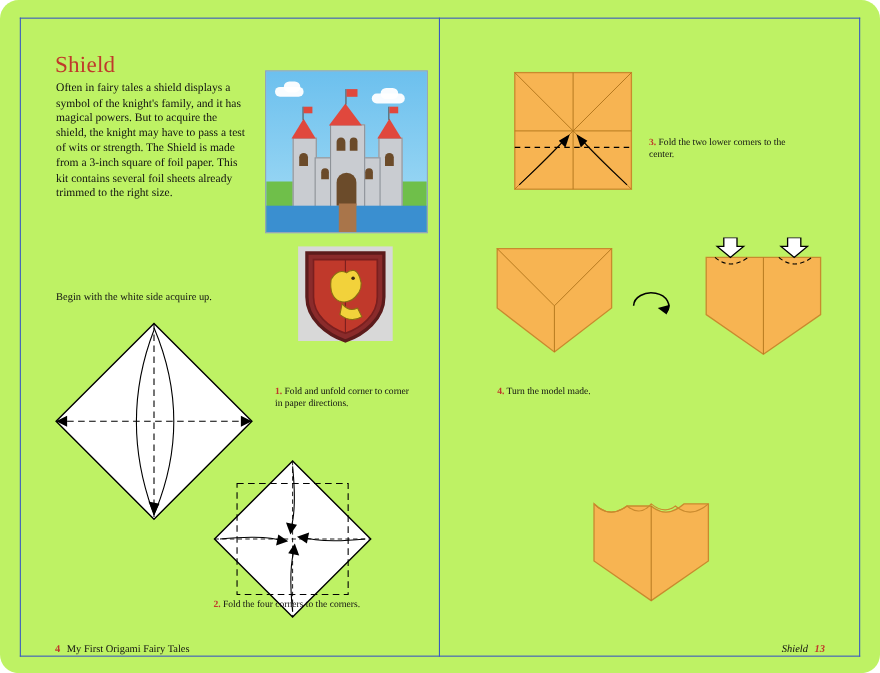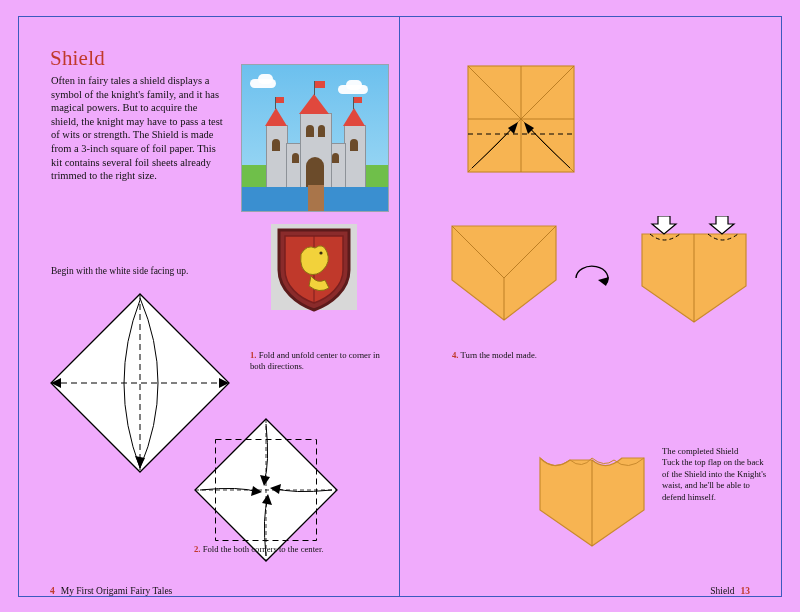--- a/index.html
+++ b/index.html
@@ -8,21 +8,22 @@
     background:#ffffff;
     font-family:"Liberation Serif", serif;
     color:#1a1a1a;
     overflow:hidden;
     position:relative;
   }
   .page{
     position:absolute;
     top:0;left:0;
     width:800px;height:612px;
-    background:#f0abfc;
+    background:#bef264;
+    border-radius:17px;
   }
   
   .rule{position:absolute;background:#3b5bbf;}
   .rule.top{left:18px;top:16px;width:764px;height:1px;}
   .rule.bottom{left:18px;top:596px;width:764px;height:1px;}
   .rule.left{left:18px;top:16px;width:1px;height:581px;}
   .rule.right{left:781px;top:16px;width:1px;height:581px;}
   .rule.mid{left:399px;top:16px;width:1px;height:581px;}
 
   .left-page{position:absolute;left:18px;top:16px;width:381px;height:581px;}
@@ -75,40 +76,40 @@
   
   .dg{position:absolute;}
   .cap{position:absolute;font-size:8.7px;line-height:11.4px;color:#111;}
   .step-num{color:#c0392b;font-weight:bold;}
 
   .footer-left{
     position:absolute;left:32px;top:570px;font-size:9.5px;color:#111;
   }
   .footer-left .pg{color:#c0392b;font-weight:bold;margin-right:6px;}
   .footer-right{
-    position:absolute;right:32px;top:570px;font-size:9.5px;color:#111;text-align:right;
+    position:absolute;right:32px;top:570px;font-size:9.5px;color:#111;text-align:right;font-style:italic;
   }
   .footer-right .pg{color:#c0392b;font-weight:bold;margin-left:6px;}
 </style>
 </head>
 <body>
 
 <div class="page">
 
   <div class="rule top"></div>
   <div class="rule bottom"></div>
   <div class="rule left"></div>
   <div class="rule right"></div>
   <div class="rule mid"></div>
 
   <div class="left-page">
 
     <h1 class="title">Shield</h1>
     <div class="intro">Often in fairy tales a shield displays a symbol of the knight's family, and it has magical powers. But to acquire the shield, the knight may have to pass a test of wits or strength. The Shield is made from a 3-inch square of foil paper. This kit contains several foil sheets already trimmed to the right size.</div>
-    <div class="begin">Begin with the white side facing up.</div>
+    <div class="begin">Begin with the white side acquire up.</div>
 
     <div class="castle">
       <div class="sky"></div>
       <div class="cloud" style="left:8px;top:14px;width:26px;height:9px;"></div>
       <div class="cloud" style="left:16px;top:9px;width:15px;height:10px;"></div>
       <div class="cloud" style="left:96px;top:20px;width:30px;height:9px;"></div>
       <div class="cloud" style="left:104px;top:15px;width:16px;height:10px;"></div>
       <div class="grass"></div>
 
       <div class="tower" style="left:24px;top:60px;width:20px;height:62px;"></div>
@@ -154,42 +155,42 @@
         <line x1="6" y1="95" x2="184" y2="95" stroke="#000" stroke-width="1" stroke-dasharray="6,4"></line>
         <polygon points="6,95 16,90 16,100" fill="#000"></polygon>
         <polygon points="184,95 174,90 174,100" fill="#000"></polygon>
         <path d="M95 10 q36 85 0 170" fill="none" stroke="#000" stroke-width="1"></path>
         <polygon points="95,180 90,168 100,170" fill="#000"></polygon>
         <path d="M95 12 q-32 83 0 168" fill="none" stroke="#000" stroke-width="1"></path>
       </svg>
     </div>
     <div class="cap" style="left:232px;top:334px;width:130px;">
       <span class="step-num">1.</span>
-      <span>Fold and unfold center to corner in both directions.</span>
+      <span>Fold and unfold corner to corner in paper directions.</span>
     </div>
 
     <div class="dg" style="left:172px;top:398px;width:152px;height:152px;">
       <svg width="152" height="152" viewBox="0 0 152 152">
         <polygon points="76,5 147,76 76,147 5,76" fill="#ffffff" stroke="#000" stroke-width="1.3"></polygon>
         <rect x="25.5" y="25.5" width="101" height="101" fill="none" stroke="#000" stroke-width="1" stroke-dasharray="6,4"></rect>
         <line x1="76" y1="5" x2="76" y2="147" stroke="#000" stroke-width=".8" stroke-dasharray="4,3"></line>
         <line x1="5" y1="76" x2="147" y2="76" stroke="#000" stroke-width=".8" stroke-dasharray="4,3"></line>
         <path d="M76 10 q4 40 -2 58" fill="none" stroke="#000" stroke-width="1"></path>
         <polygon points="74,72 70,61 80,63" fill="#000"></polygon>
         <path d="M142 76 q-40 4 -58 -2" fill="none" stroke="#000" stroke-width="1"></path>
         <polygon points="80,74 91,70 89,80" fill="#000"></polygon>
         <path d="M76 142 q-4 -40 2 -58" fill="none" stroke="#000" stroke-width="1"></path>
         <polygon points="78,80 82,91 72,89" fill="#000"></polygon>
         <path d="M10 76 q40 -4 58 2" fill="none" stroke="#000" stroke-width="1"></path>
         <polygon points="72,78 61,82 63,72" fill="#000"></polygon>
       </svg>
     </div>
     <div class="cap" style="left:176px;top:528px;width:150px;">
       <span class="step-num">2.</span>
-      <span>Fold the both corners to the center.</span>
+      <span>Fold the four corners to the corners.</span>
     </div>
 
     <div class="footer-left">
       <span class="pg">4</span><span>My First Origami Fairy Tales</span>
     </div>
   </div>
 
   <div class="right-page">
 
     <div class="dg" style="left:66px;top:48px;width:110px;height:110px;">
@@ -199,20 +200,24 @@
         <line x1="108" y1="2" x2="2" y2="108" stroke="#b5791f" stroke-width=".9"></line>
         <line x1="55" y1="2" x2="55" y2="108" stroke="#b5791f" stroke-width=".9"></line>
         <line x1="2" y1="55" x2="108" y2="55" stroke="#b5791f" stroke-width=".9"></line>
         <line x1="2" y1="70" x2="108" y2="70" stroke="#000" stroke-width="1" stroke-dasharray="5,4"></line>
         <path d="M6 104 q30 -28 44 -44" fill="none" stroke="#000" stroke-width="1"></path>
         <polygon points="52,58 42,64 48,70" fill="#000"></polygon>
         <path d="M104 104 q-30 -28 -44 -44" fill="none" stroke="#000" stroke-width="1"></path>
         <polygon points="58,58 68,64 62,70" fill="#000"></polygon>
       </svg>
     </div>
+    <div class="cap" style="left:190px;top:108px;width:125px;">
+      <span class="step-num">3.</span>
+      <span>Fold the two lower corners to the center.</span>
+    </div>
 
     <div class="dg" style="left:50px;top:208px;width:108px;height:100px;">
       <svg width="108" height="100" viewBox="0 0 108 100">
         <polygon points="2,2 106,2 106,56 54,96 2,56" fill="#f7b452" stroke="#c98a2e" stroke-width="1.2"></polygon>
         <line x1="2" y1="2" x2="54" y2="54" stroke="#b5791f" stroke-width=".9"></line>
         <line x1="106" y1="2" x2="54" y2="54" stroke="#b5791f" stroke-width=".9"></line>
         <line x1="54" y1="54" x2="54" y2="96" stroke="#b5791f" stroke-width=".9"></line>
         <line x1="2" y1="30" x2="2" y2="30" stroke="#b5791f" stroke-width=".9"></line>
       </svg>
     </div>
@@ -239,22 +244,18 @@
       </svg>
     </div>
 
     <div class="dg" style="left:134px;top:424px;width:116px;height:110px;">
       <svg width="116" height="110" viewBox="0 0 116 110">
         <path d="M6 18 q14 14 30 2 l22 0 q14 12 30 -2 L88 18 L110 18 L110 70 L58 106 L6 70 Z" fill="#f7b452" stroke="#c98a2e" stroke-width="1.2"></path>
         <path d="M6 18 q14 14 30 2 q12 10 22 -2 q12 10 22 2 q14 12 30 -2" fill="none" stroke="#c98a2e" stroke-width="1"></path>
         <line x1="58" y1="20" x2="58" y2="106" stroke="#b5791f" stroke-width=".9"></line>
       </svg>
     </div>
-    <div class="cap" style="left:262px;top:430px;width:110px;">
-      <div>The completed Shield</div>
-      <div>Tuck the top flap on the back of the Shield into the Knight's waist, and he'll be able to defend himself.</div>
-    </div>
 
     <div class="footer-right">
       <span>Shield</span><span class="pg">13</span>
     </div>
   </div>
 </div>
 
 </body></html>

